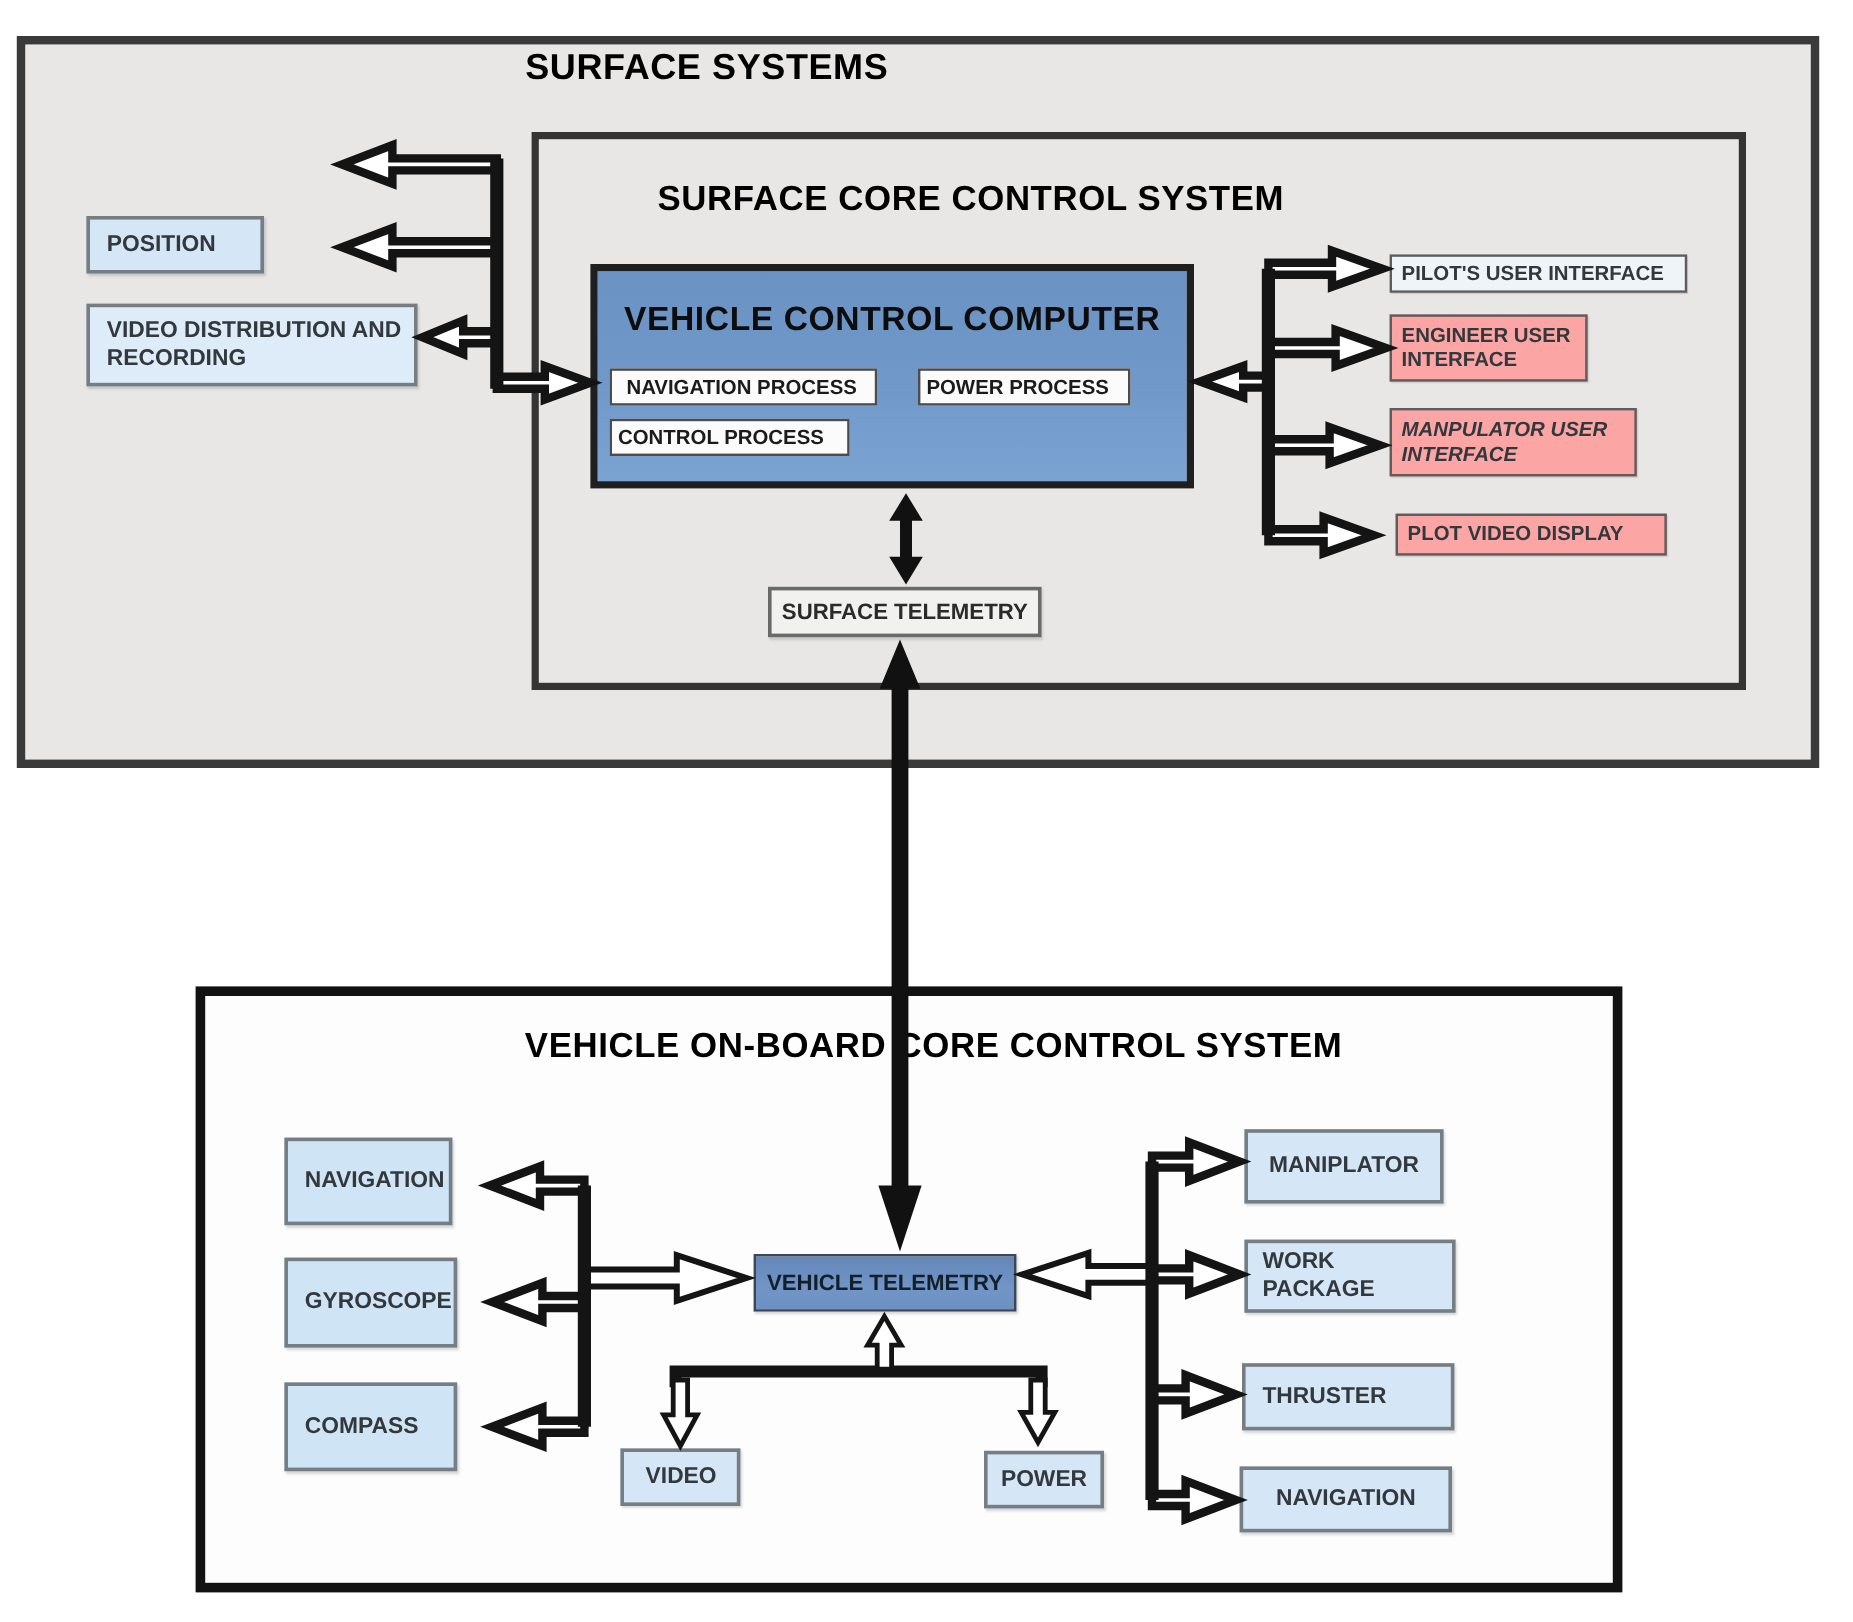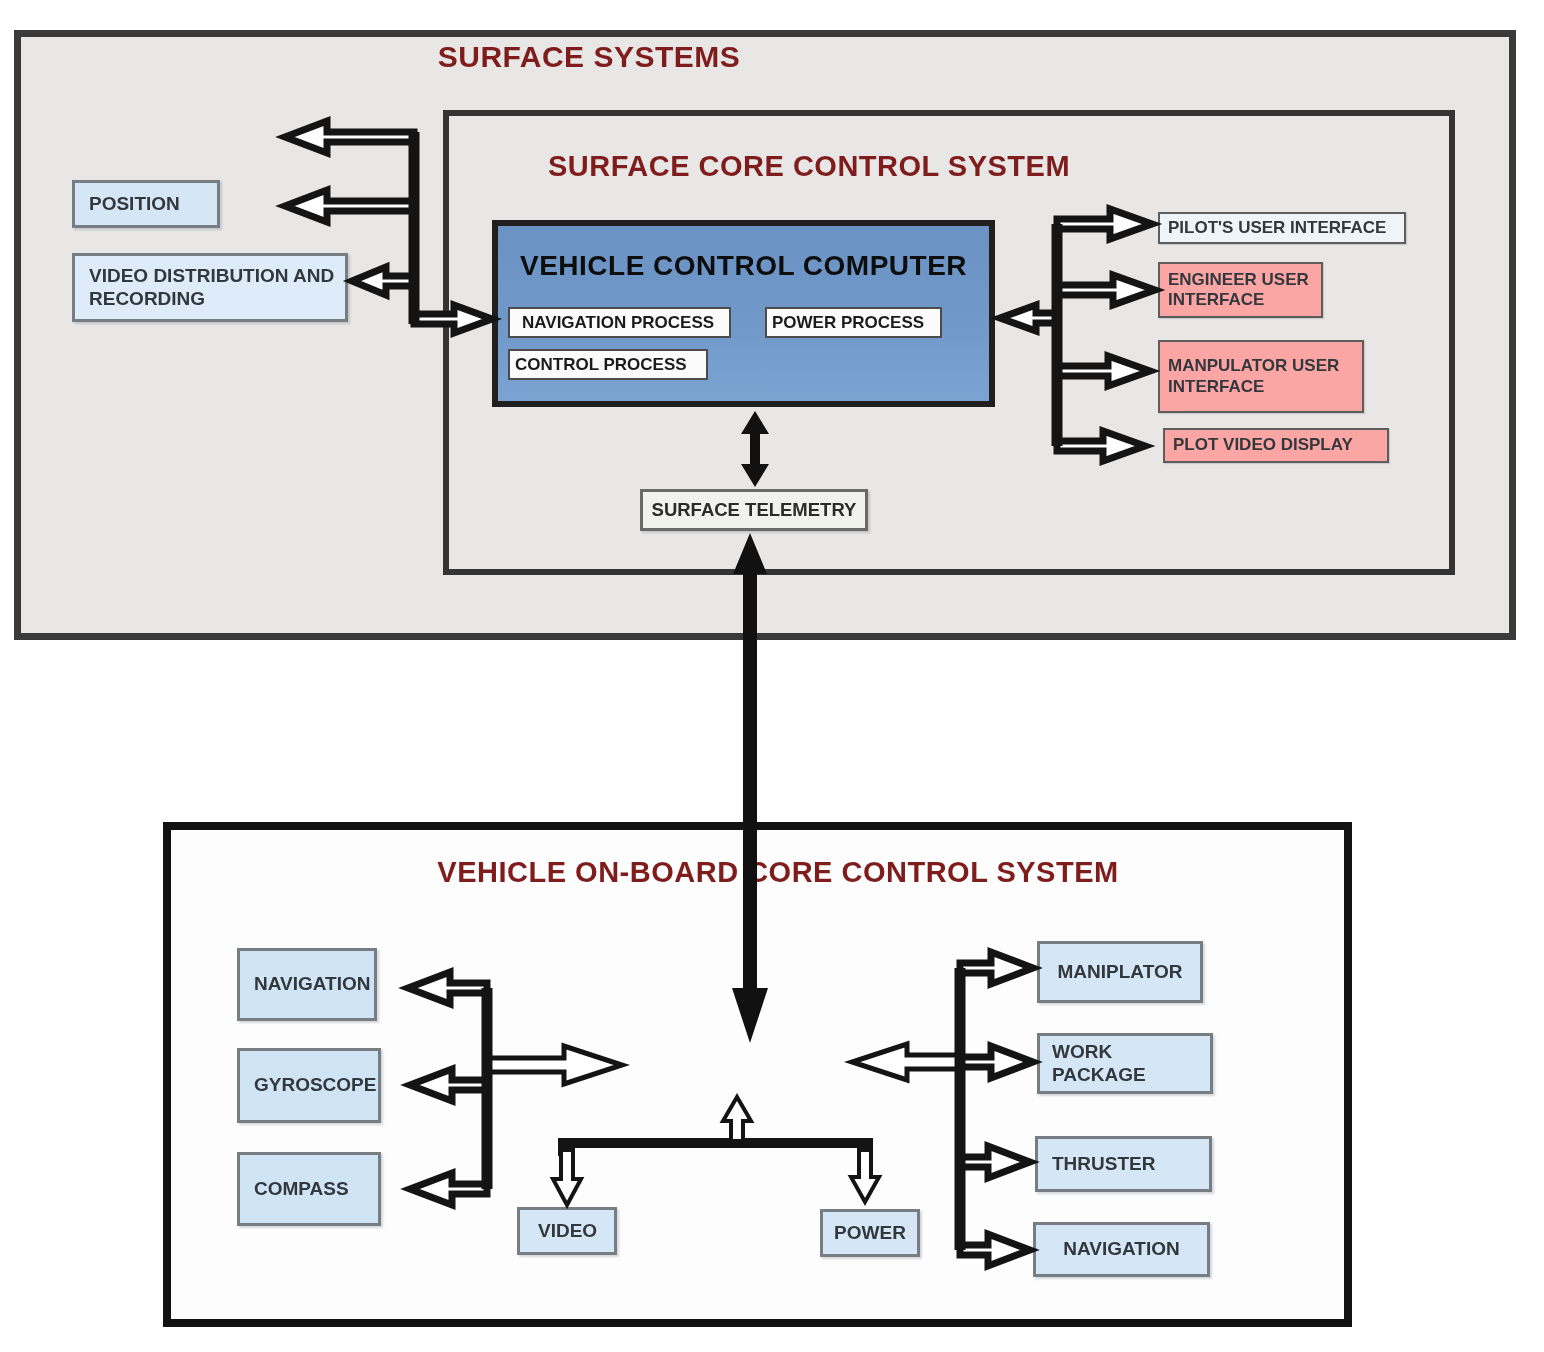--- a/index.html
+++ b/index.html
@@ -16,21 +16,21 @@
   }
   .panel-inner {
     left:443px; top:110px; width:1012px; height:465px;
     border:6px solid #343434;
   }
   .panel-bottom {
     left:163px; top:822px; width:1189px; height:505px;
     background:#fdfdfd; border:8px solid #121212;
   }
   .title {
-    font-weight:bold; color:#7f1d1d; letter-spacing:0.5px;
+    font-weight:bold; color:#000000; letter-spacing:0.5px;
     text-align:center; white-space:nowrap;
   }
   .t-surface  { left:14px;  top:40px;  width:1150px; font-size:30px; }
   .t-core     { left:443px; top:150px; width:732px;  font-size:29px; }
   .t-vehicle  { left:163px; top:856px; width:1230px; font-size:29px; }
   
   .box {
     display:flex; align-items:center; font-weight:bold;
     color:#33383d; line-height:1.18;
     box-shadow:1.5px 2px 2px rgba(90,100,110,0.25);
@@ -94,27 +94,28 @@
     <div class="vcc-title">VEHICLE CONTROL COMPUTER</div>
   </div>
   <div class="abs proc layer" style="left:508px;top:307px;width:223px;height:31px;padding-left:12px;">NAVIGATION PROCESS</div>
   <div class="abs proc layer" style="left:765px;top:307px;width:177px;height:31px;">POWER PROCESS</div>
   <div class="abs proc layer" style="left:508px;top:349px;width:200px;height:31px;">CONTROL PROCESS</div>
 
   <div class="abs box ctr telem-surface layer">SURFACE TELEMETRY</div>
 
   <div class="abs box b-int-light pad8 fs17 layer" style="left:1158px;top:212px;width:248px;height:32px;">PILOT'S USER INTERFACE</div>
   <div class="abs box b-int pad8 fs17 layer" style="left:1158px;top:262px;width:165px;height:56px;">ENGINEER USER INTERFACE</div>
-  <div class="abs box b-int pad8 fs17 layer" style="left:1158px;top:340px;width:206px;height:73px;">MANPULATOR USER INTERFACE</div>
+  <div class="abs box b-int pad8 fs17 layer" style="left:1158px;top:340px;width:206px;height:57px;font-style:italic;">MANPULATOR USER INTERFACE</div>
   <div class="abs box b-int pad8 fs17 layer" style="left:1163px;top:428px;width:226px;height:35px;">PLOT VIDEO DISPLAY</div>
 
   <div class="abs box b-blue pad fs19 layer" style="left:237px;top:948px;width:140px;height:73px;background:#cfe4f5;">NAVIGATION</div>
   <div class="abs box b-blue pad fs19 layer" style="left:237px;top:1048px;width:144px;height:75px;background:#cfe4f5;">GYROSCOPE</div>
   <div class="abs box b-blue pad fs19 layer" style="left:237px;top:1152px;width:144px;height:74px;background:#cfe4f5;">COMPASS</div>
 
+  <div class="abs box ctr telem-vehicle layer">VEHICLE TELEMETRY</div>
 
   <div class="abs box b-blue fs19 layer" style="left:517px;top:1207px;width:100px;height:48px;padding-left:18px;">VIDEO</div>
   <div class="abs box b-blue ctr fs19 layer" style="left:820px;top:1209px;width:100px;height:48px;">POWER</div>
 
   <div class="abs box b-blue ctr fs19 layer" style="left:1037px;top:941px;width:166px;height:62px;">MANIPLATOR</div>
   <div class="abs box b-blue fs19 layer" style="left:1037px;top:1033px;width:176px;height:61px;padding-left:12px;">WORK PACKAGE</div>
   <div class="abs box b-blue pad fs19 layer" style="left:1035px;top:1136px;width:177px;height:56px;">THRUSTER</div>
   <div class="abs box b-blue ctr fs19 layer" style="left:1033px;top:1222px;width:177px;height:55px;">NAVIGATION</div>
 
   <svg class="wires" width="1544" height="1352" viewBox="0 0 1544 1352">

